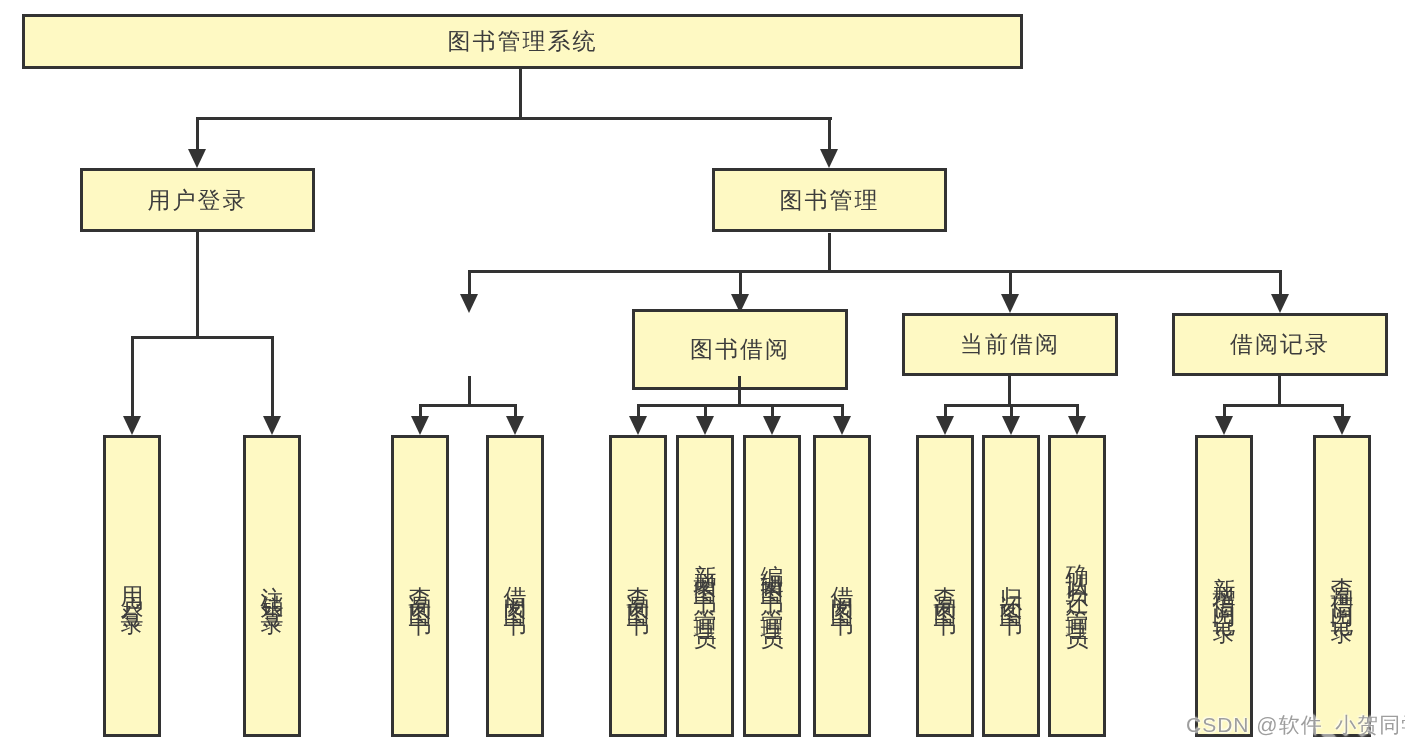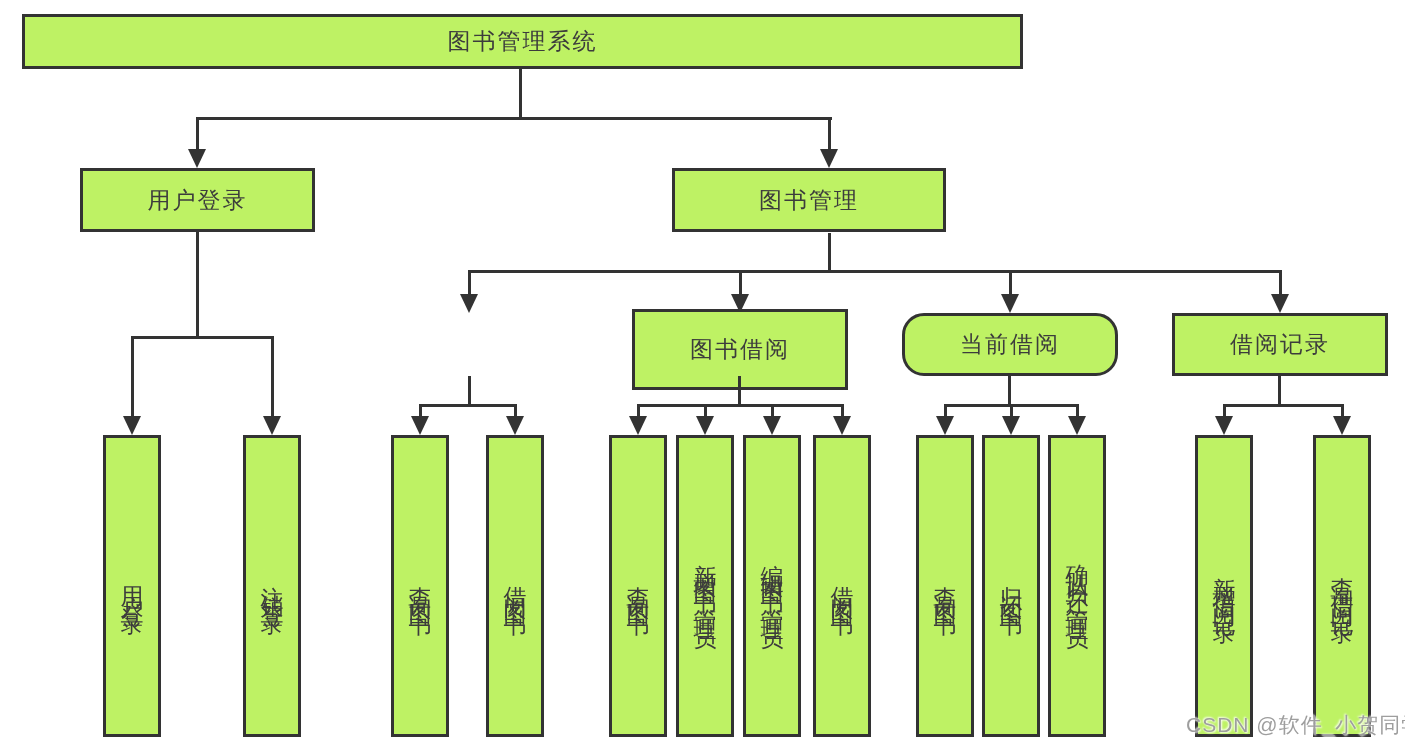--- a/index.html
+++ b/index.html
@@ -11,21 +11,21 @@
     position:relative;
     width:1405px;height:747px;
     background:#ffffff;
     font-family:"Liberation Sans","DejaVu Sans",sans-serif;
     overflow:hidden;
   }
   .node{
     position:absolute;
     box-sizing:border-box;
     border:3px solid var(--line);
-    background:#bef264;
+    background:#fef9c3;
     display:flex;align-items:center;justify-content:center;
     color:var(--text);
     font-size:23px;
     letter-spacing:2px;
     white-space:nowrap;
     text-align:right;
   }
   .leaf{
     writing-mode:vertical-rl;
     text-orientation:mixed;
@@ -70,21 +70,21 @@
   <div class="arrow" style="left:188px;top:117px;height:51px;">
       <i class="shaft"></i>
       <i class="head"></i>
     </div>
   <div class="arrow" style="left:820px;top:117px;height:51px;">
       <i class="shaft"></i>
       <i class="head"></i>
     </div>
 
   <div class="node" style="left:80px;top:168px;width:235px;height:64px;">用户登录</div>
-  <div class="node" style="left:672px;top:168px;width:274px;height:64px;">图书管理</div>
+  <div class="node" style="left:712px;top:168px;width:235px;height:64px;">图书管理</div>
 
   <div class="vline" style="left:196px;top:232px;height:106px;"></div>
   <div class="hline" style="left:131px;top:336px;width:143px;"></div>
   <div class="arrow" style="left:123px;top:336px;height:99px;">
       <i class="shaft"></i>
       <i class="head"></i>
     </div>
   <div class="arrow" style="left:263px;top:336px;height:99px;">
       <i class="shaft"></i>
       <i class="head"></i>
@@ -103,21 +103,21 @@
   <div class="arrow" style="left:1001px;top:270px;height:43px;">
       <i class="shaft"></i>
       <i class="head"></i>
     </div>
   <div class="arrow" style="left:1271px;top:270px;height:43px;">
       <i class="shaft"></i>
       <i class="head"></i>
     </div>
 
   <div class="node" style="left:632px;top:309px;width:216px;height:81px;">图书借阅</div>
-  <div class="node" style="left:902px;top:313px;width:216px;height:63px;border-radius:22px;">当前借阅</div>
+  <div class="node" style="left:902px;top:313px;width:216px;height:63px;">当前借阅</div>
   <div class="node" style="left:1172px;top:313px;width:216px;height:63px;">借阅记录</div>
 
   <div class="vline" style="left:468px;top:376px;height:30px;"></div>
   <div class="hline" style="left:419px;top:404px;width:98px;"></div>
   <div class="arrow" style="left:411px;top:404px;height:31px;">
       <i class="shaft"></i>
       <i class="head"></i>
     </div>
   <div class="arrow" style="left:506px;top:404px;height:31px;">
       <i class="shaft"></i>

